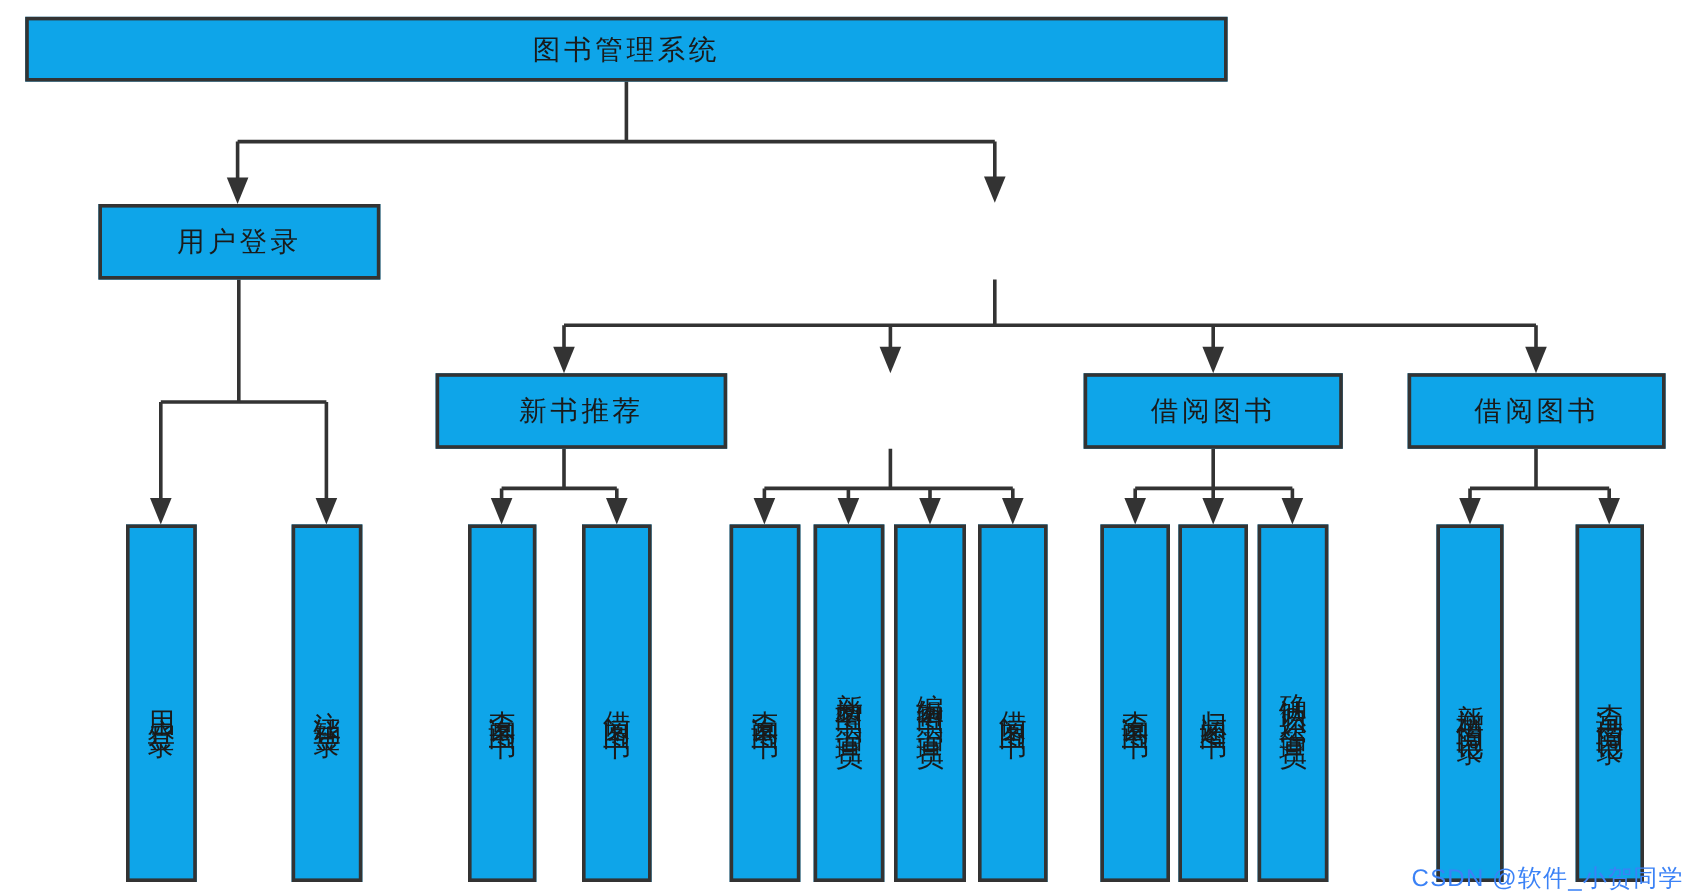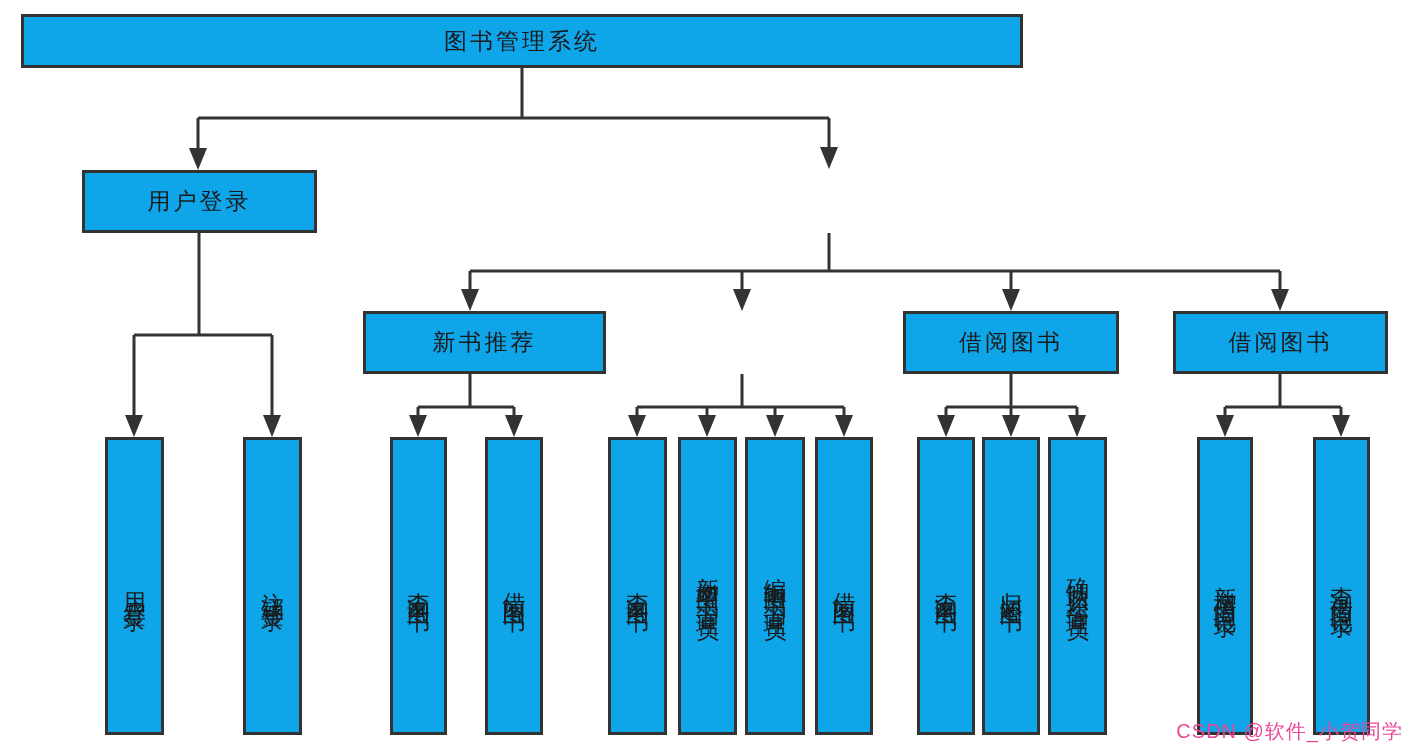--- a/index.html
+++ b/index.html
@@ -34,21 +34,21 @@
     text-orientation: mixed;
     letter-spacing: 6px;
     line-height: 1;
   }
   .watermark {
     position: absolute;
     right: 2px;
     bottom: 2px;
     font-size: 20px;
     letter-spacing: 1px;
-    color: #ec4899;
+    color: #3b82f6;
     z-index: 5;
   }
 </style>
 </head>
 <body>
 
 <div id="canvas">
 
   <svg id="connectors" width="1405" height="747" viewBox="0 0 1405 747" xmlns="http://www.w3.org/2000/svg">
     <g stroke="#333333" stroke-width="3" fill="none">

